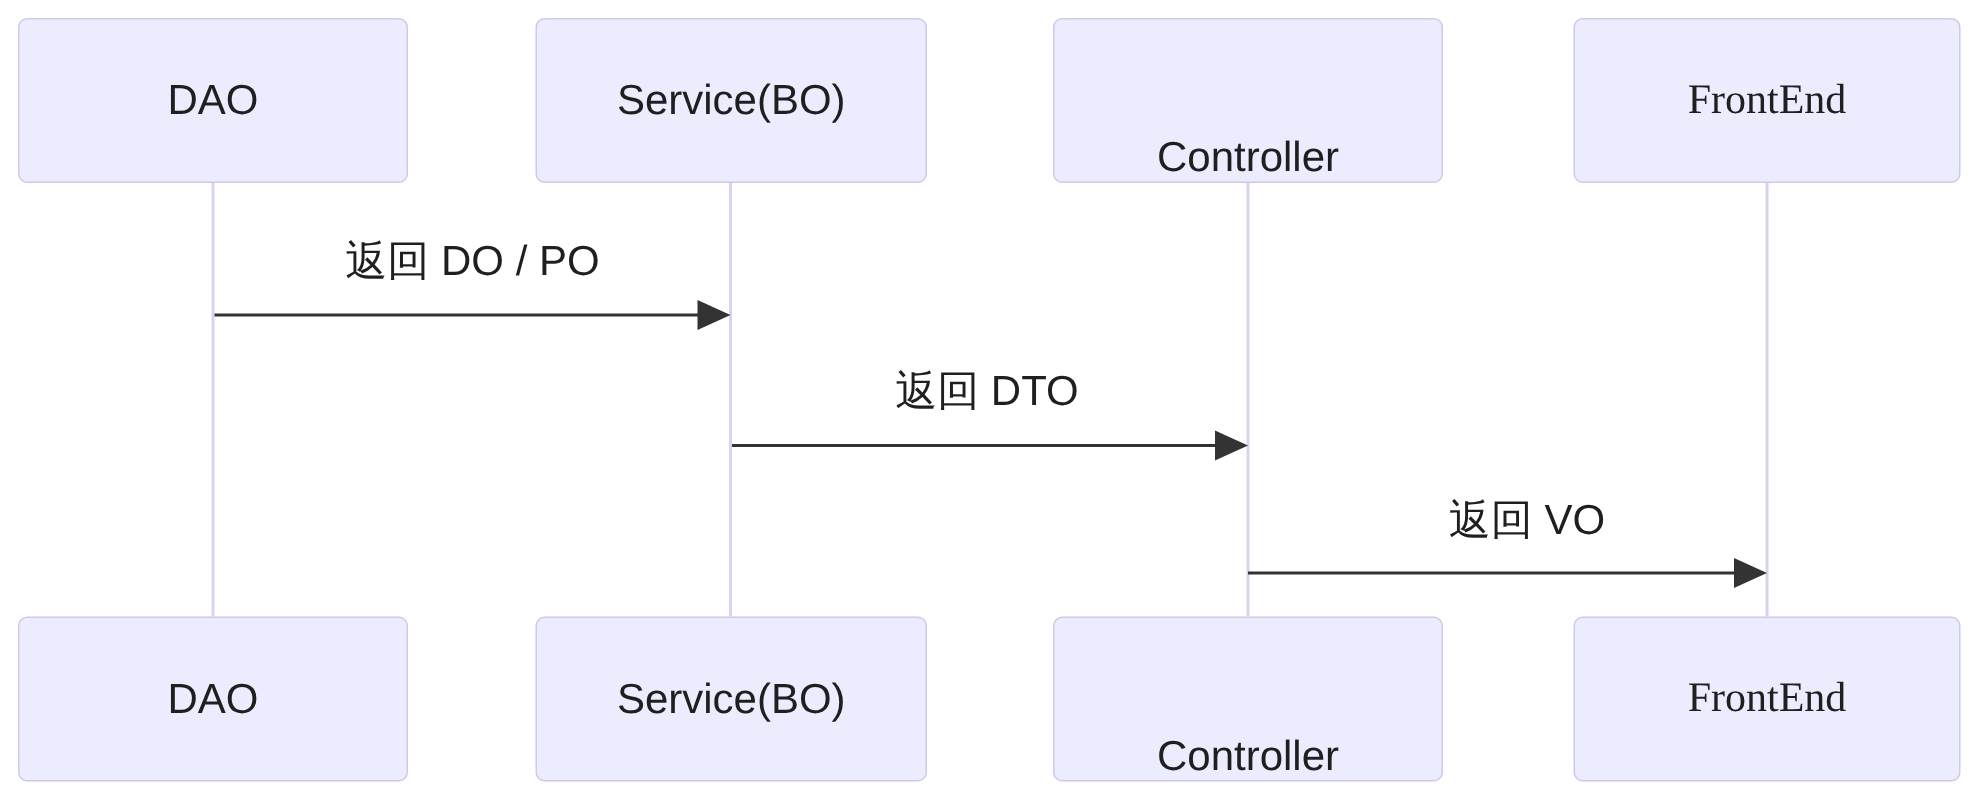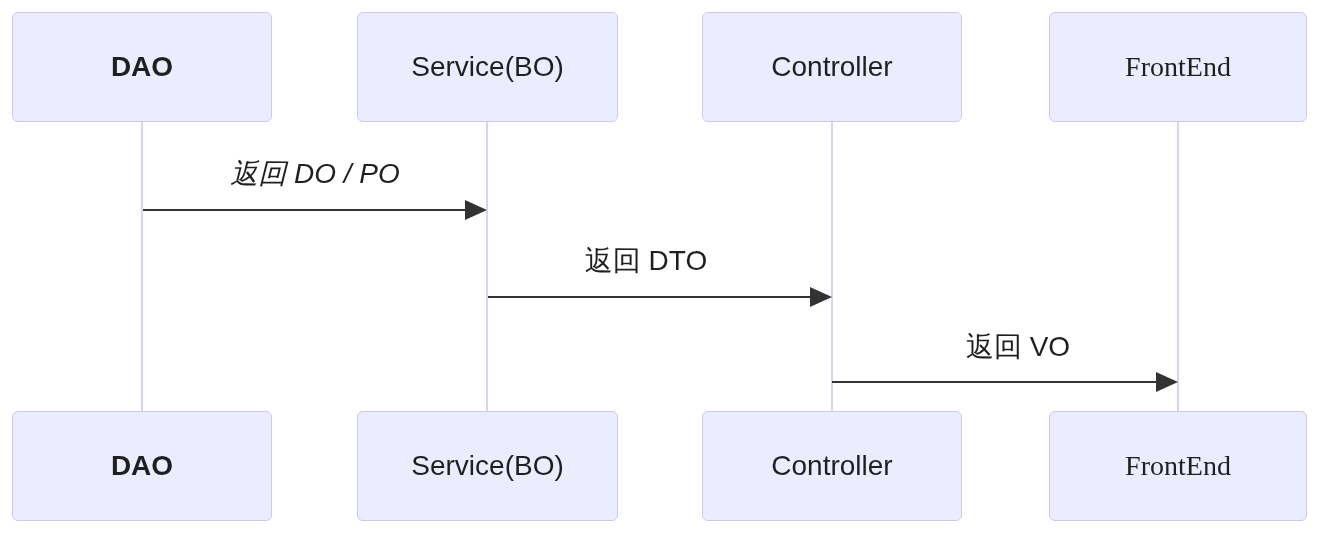--- a/index.html
+++ b/index.html
@@ -26,23 +26,23 @@
     justify-content: center;
     box-sizing: border-box;
   }
   .actor-label {
     font-size: 28px;
     color: #1f1f1f;
     white-space: nowrap;
   }
   .top-row { top: 12px; }
   .bottom-row { top: 411px; }
-  .pos-0 { left: 12px;   width: 260px; font-weight: bold; }
+  .pos-0 { left: 12px;   width: 260px; }
   .pos-1 { left: 357px;  width: 261px; align-items: center; }
-  .pos-2 { left: 702px;  width: 260px; }
+  .pos-2 { left: 702px;  width: 260px; align-items: flex-end; }
   .pos-3 { left: 1049px; width: 258px; font-family: Liberation Serif, serif; }
   .lifeline {
     position: absolute;
     top: 122px;
     height: 289px;
     width: 2px;
     background: #D9D2F0;
   }
   .ll-0 { left: 141px; }
   .ll-1 { left: 486px; }
@@ -62,22 +62,22 @@
     background: #333333;
   }
   .msg-arrowhead {
     position: absolute;
     width: 0;
     height: 0;
     border-top: 10px solid transparent;
     border-bottom: 10px solid transparent;
     border-left: 22px solid #333333;
   }
-  .lbl-0 { left: 143px; width: 344px; top: 156px; font-style: italic; }
-  .lbl-1 { left: 492px; width: 308px; top: 243px; }
+  .lbl-0 { left: 143px; width: 344px; top: 156px; }
+  .lbl-1 { left: 504px; width: 308px; top: 243px; }
   .lbl-2 { left: 832px; width: 346px; top: 329px; margin-left: 13px; }
   .line-0 { left: 143px; width: 324px; top: 209px; }
   .line-1 { left: 488px; width: 324px; top: 296px; }
   .line-2 { left: 832px; width: 326px; top: 381px; }
   .head-0 { left: 465px;  top: 200px; }
   .head-1 { left: 810px;  top: 287px; }
   .head-2 { left: 1156px; top: 372px; }
 </style>
 </head>
 <body>

